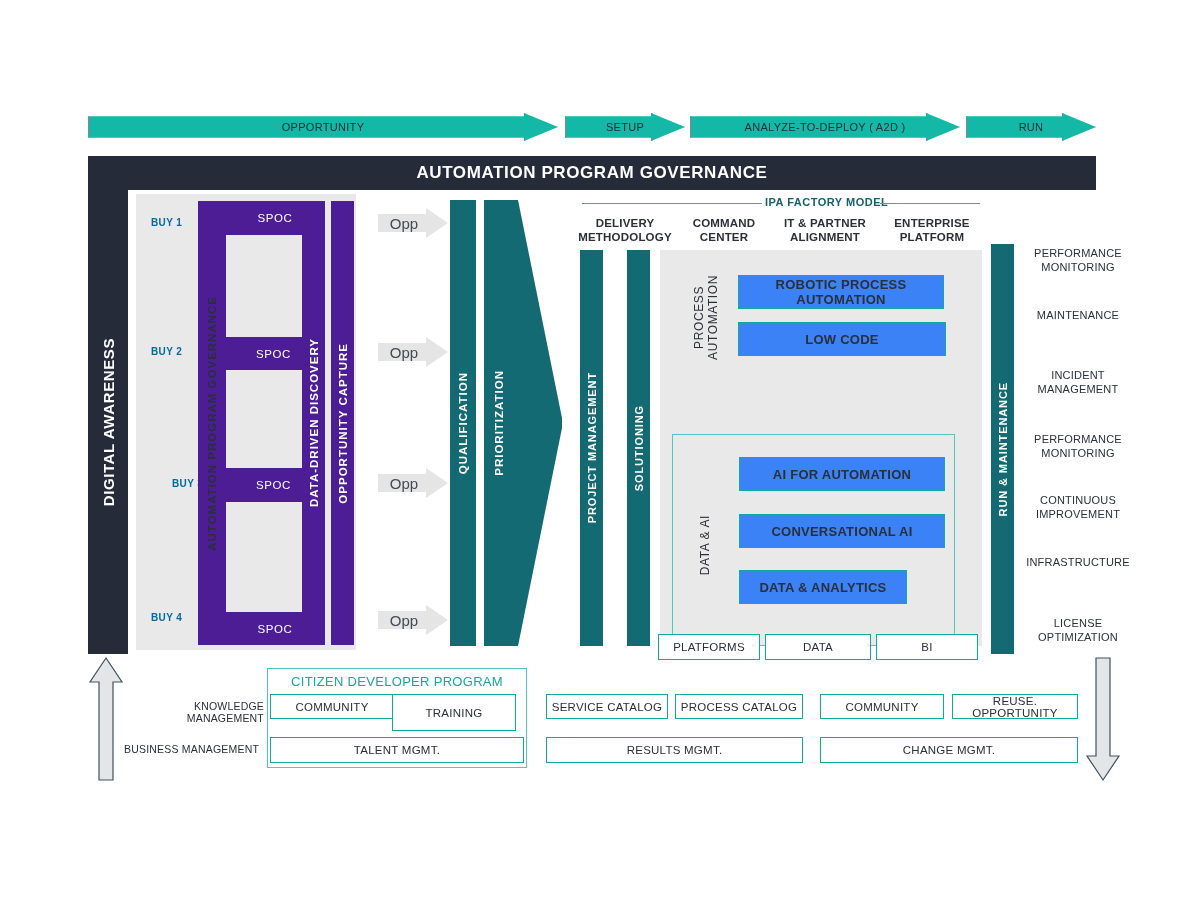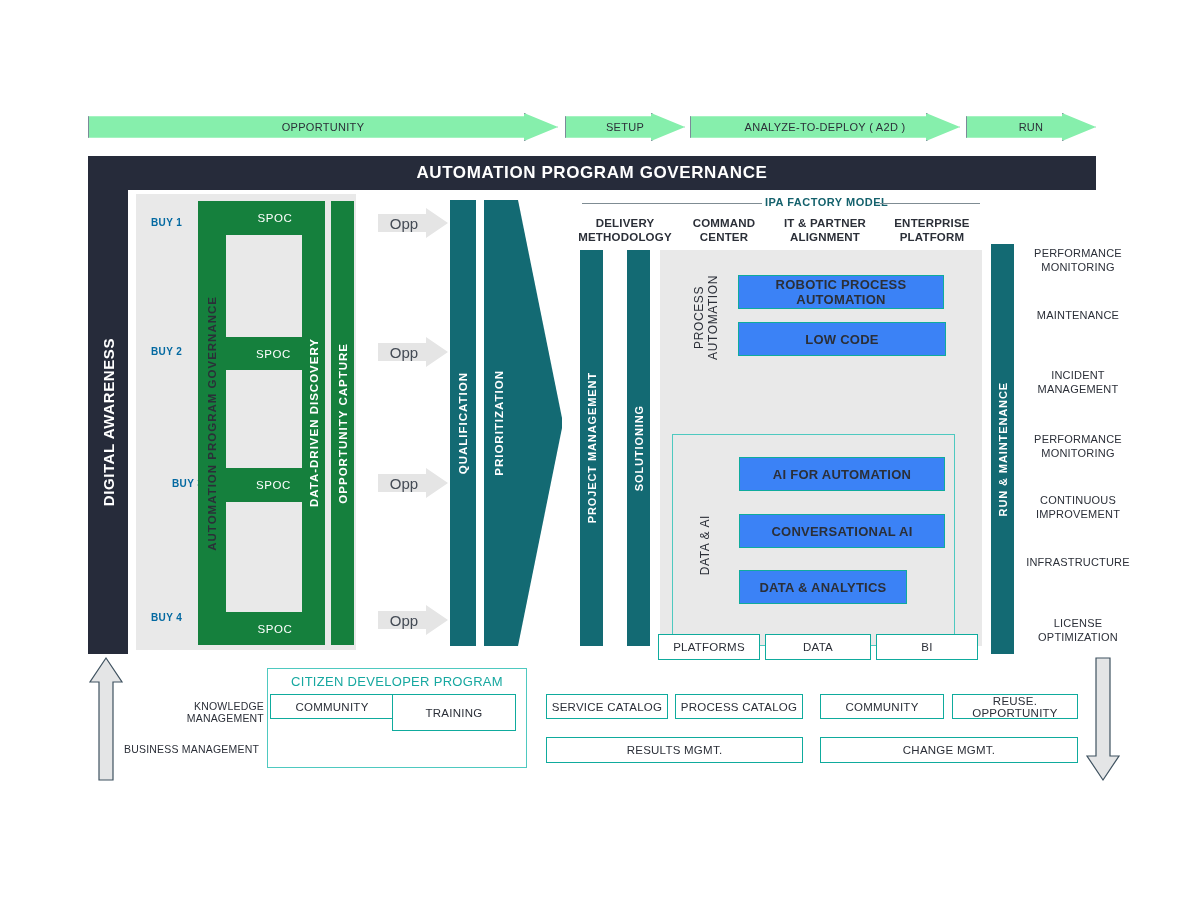--- a/index.html
+++ b/index.html
@@ -3,35 +3,35 @@
 <meta charset="utf-8">
 <style>
   html,body{margin:0;padding:0;background:#ffffff;}
   body{width:1200px;height:900px;font-family:"Liberation Sans",sans-serif;color:#2b2f38;}
   #stage{position:relative;width:1200px;height:900px;overflow:hidden;}
   .abs{position:absolute;box-sizing:border-box;}
   .ctr{display:flex;align-items:center;justify-content:center;text-align:center;}
 
   
   .phase{
-    background:#86efac;border:1px solid #7c8a99;
+    background:#14b8a6;border:1px solid #7c8a99;
     font-size:11px;letter-spacing:.3px;color:#2b2f38;
     clip-path:polygon(0 12%,calc(100% - 34px) 12%,calc(100% - 34px) 0,100% 50%,calc(100% - 34px) 100%,calc(100% - 34px) 88%,0 88%);
   }
 
   
   .gov-bar{background:#262c३b;}
   .gov-bar{background:#262b3a;color:#fff;font-size:17px;font-weight:bold;letter-spacing:.6px;}
 
   
   .dark-rail{background:#262b3a;color:#fff;}
   .vert{writing-mode:vertical-rl;transform:rotate(180deg);white-space:nowrap;}
 
   .gray-panel{background:#e9e9e9;}
-  .teal{background:#15803d;color:#fff;}
+  .teal{background:#4c1d95;color:#fff;}
   .dteal{background:#136a73;color:#fff;}
 
   .buy-label{color:#0369a1;font-weight:bold;font-size:10px;letter-spacing:.4px;}
   .spoc{color:#fff;font-size:11.5px;letter-spacing:.6px;}
 
   .opp{
     background:#e5e5e5;color:#444b55;font-size:15px;
     clip-path:polygon(0 20%,calc(100% - 22px) 20%,calc(100% - 22px) 0,100% 50%,calc(100% - 22px) 100%,calc(100% - 22px) 80%,0 80%);
   }
 
@@ -253,20 +253,23 @@
   <div class="abs cdp-frame" style="left:267px;top:668px;width:260px;height:100px;"></div>
   <div class="abs cdp-title ctr" style="left:267px;top:671px;width:260px;height:20px;">
     <span>CITIZEN DEVELOPER PROGRAM</span>
   </div>
   <div class="abs tbox ctr" style="left:270px;top:694px;width:124px;height:25px;">
     <span>COMMUNITY</span>
   </div>
   <div class="abs tbox ctr" style="left:392px;top:694px;width:124px;height:37px;">
     <span>TRAINING</span>
   </div>
+  <div class="abs tbox ctr" style="left:270px;top:737px;width:254px;height:26px;">
+    <span>TALENT MGMT.</span>
+  </div>
 
   <div class="abs tbox ctr" style="left:546px;top:694px;width:122px;height:25px;">
     <span>SERVICE CATALOG</span>
   </div>
   <div class="abs tbox ctr" style="left:675px;top:694px;width:128px;height:25px;">
     <span>PROCESS CATALOG</span>
   </div>
   <div class="abs tbox ctr" style="left:546px;top:737px;width:257px;height:26px;">
     <span>RESULTS MGMT.</span>
   </div>

